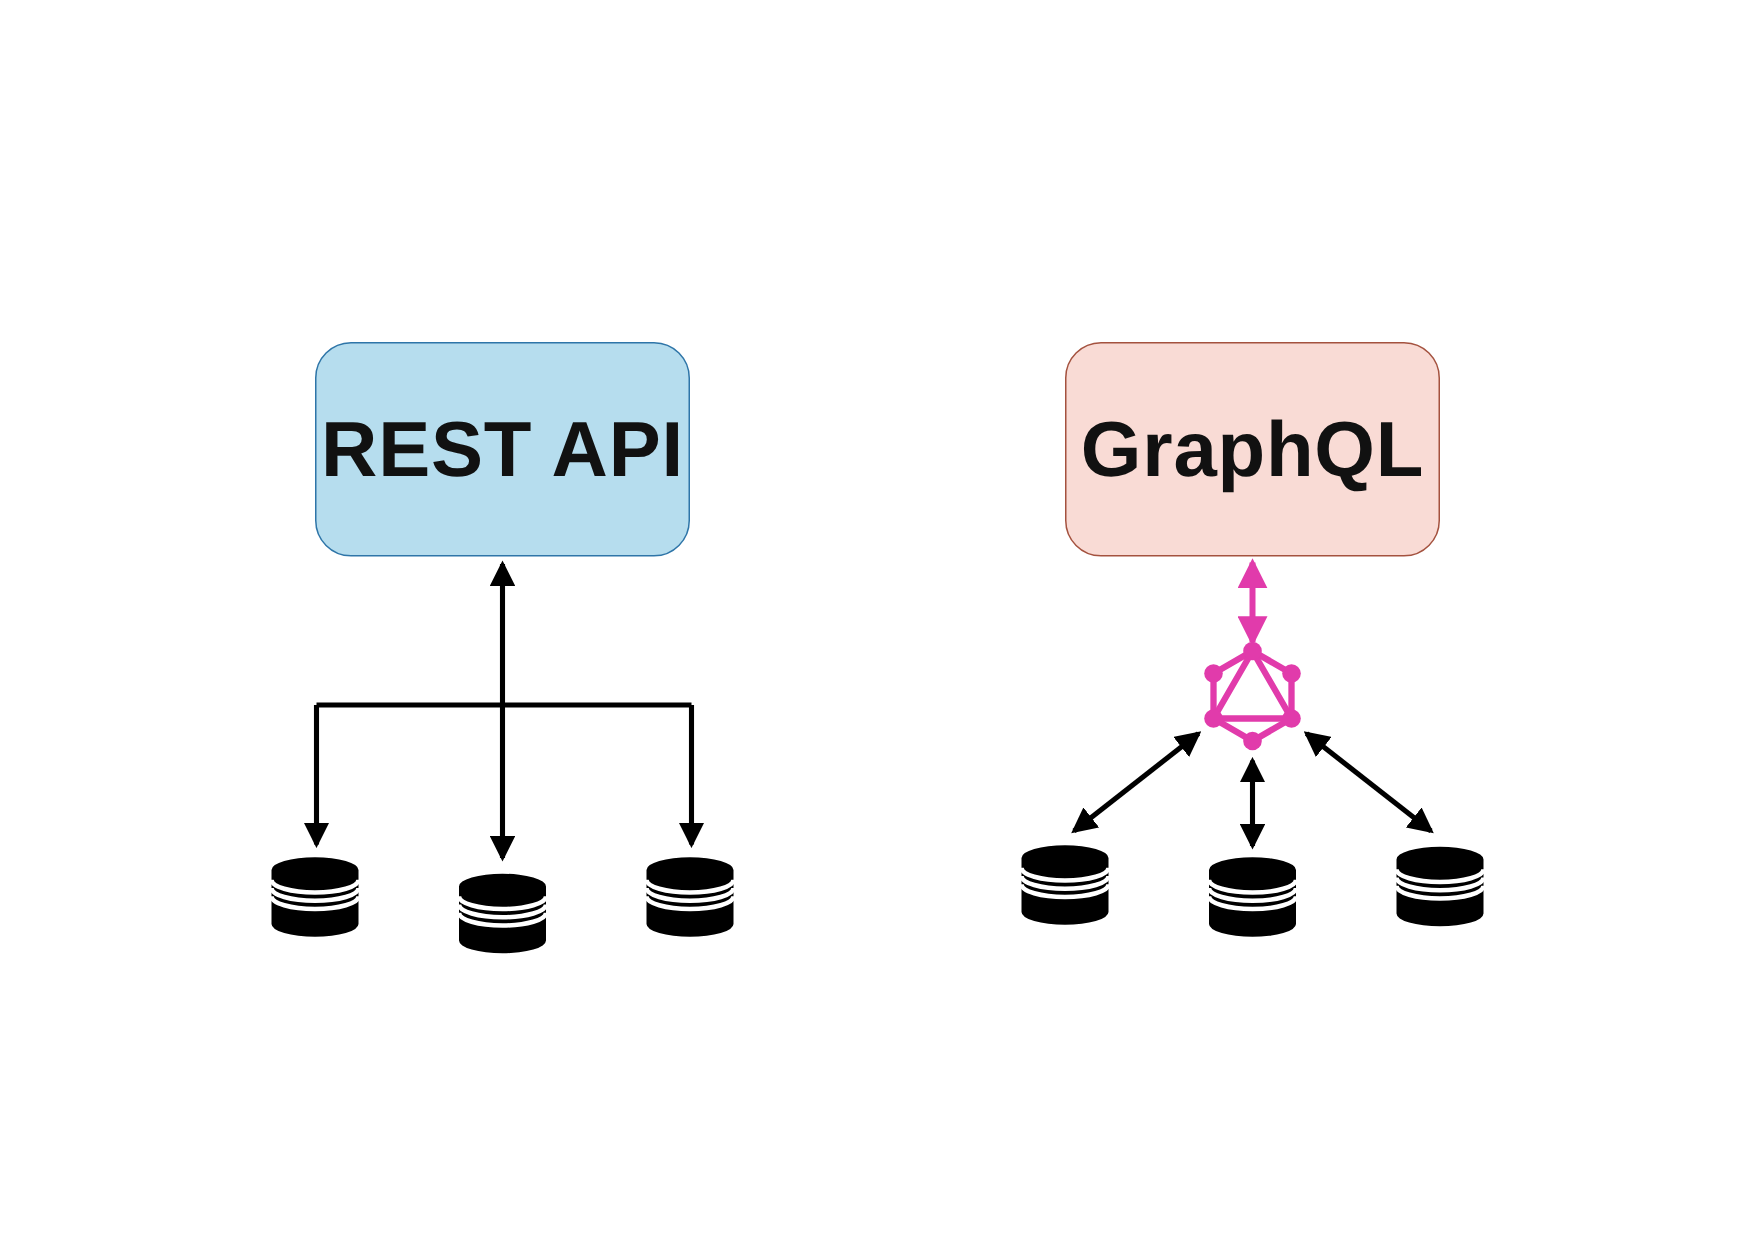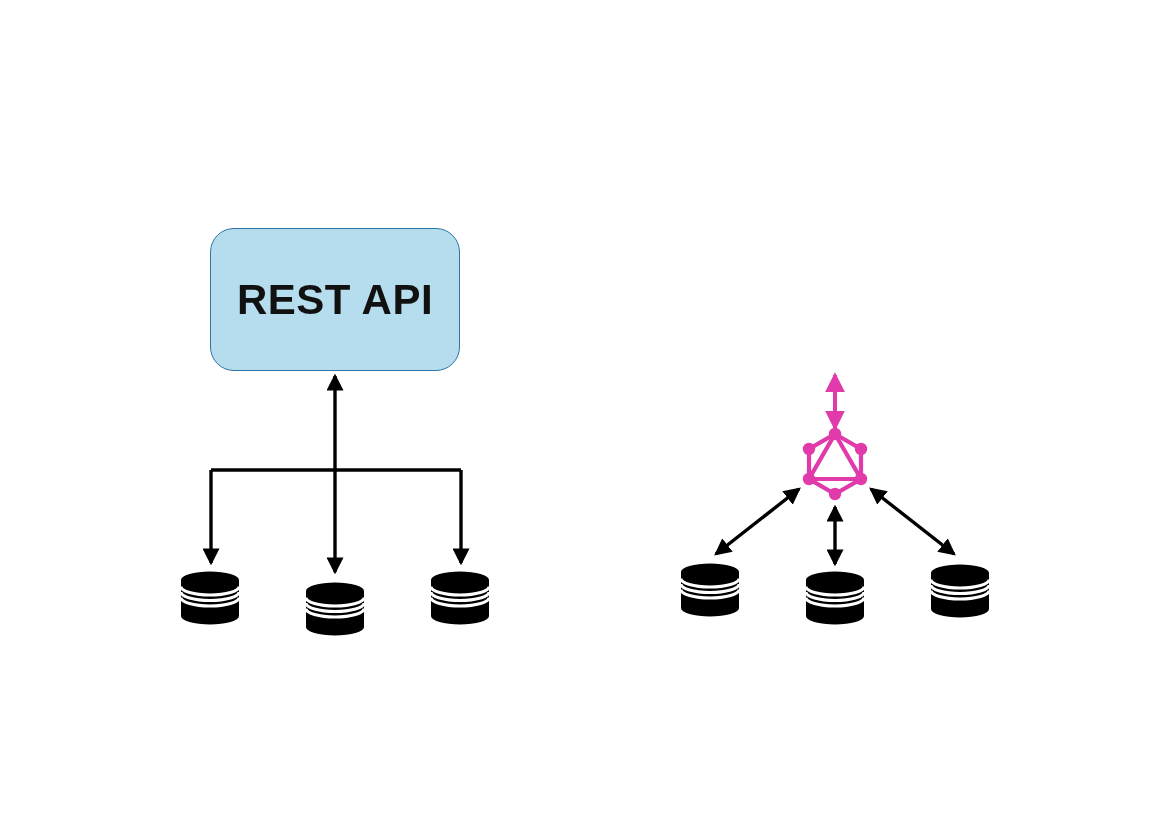--- a/index.html
+++ b/index.html
@@ -36,21 +36,21 @@
     width: 250px;
     height: 143px;
     border-radius: 24px;
     box-sizing: border-box;
     display: flex;
     align-items: center;
     justify-content: center;
   }
   .node-box .node-label {
     font-weight: bold;
-    font-size: 42px;
+    font-size: 52px;
     color: var(--label-text, #111);
     letter-spacing: 0.5px;
     user-select: none;
   }
   #rest-box {
     left: 210px;
     top: 228px;
     background: var(--rest-fill, #b6ddee);
     border: 1.6px solid var(--rest-border, #2e75a8);
   }
@@ -109,14 +109,17 @@
 
     <use href="#db-icon" x="680" y="563"></use>
     <use href="#db-icon" x="805" y="571"></use>
     <use href="#db-icon" x="930" y="564"></use>
   </svg>
 
   <div id="rest-box" class="node-box">
     <span class="node-label">REST API</span>
   </div>
 
+  <div id="graphql-box" class="node-box">
+    <span class="node-label">GraphQL</span>
+  </div>
 
 </div>
 
 </body></html>

